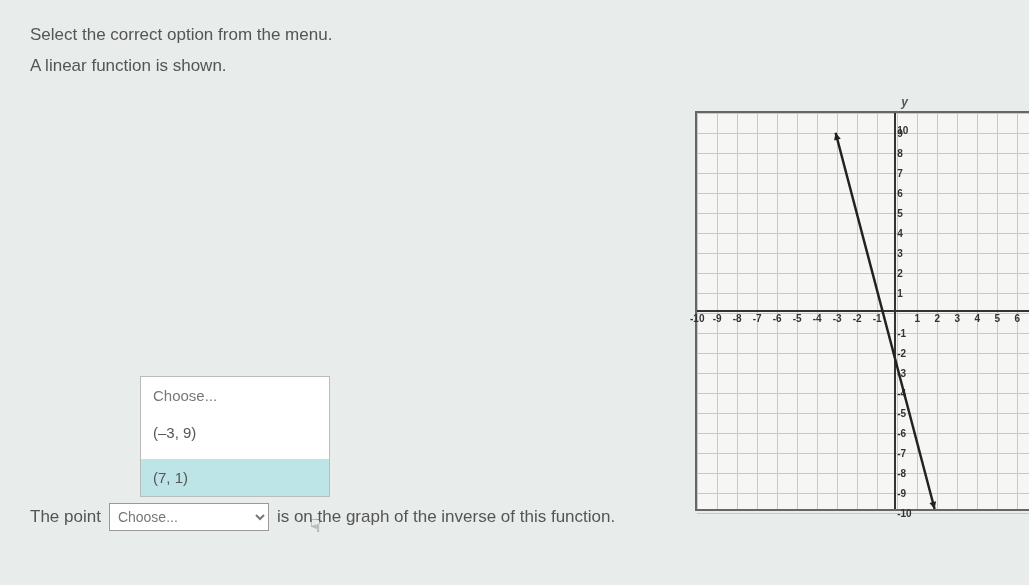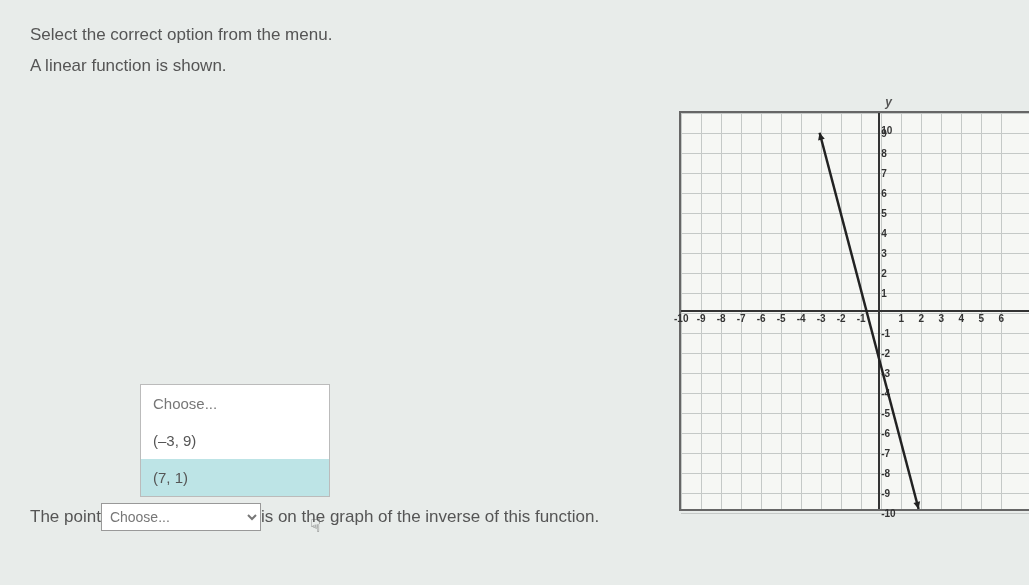--- a/index.html
+++ b/index.html
@@ -38,26 +38,28 @@
   }
   .dropdown-open .opt {
     padding: 10px 12px;
     cursor: default;
   }
   .dropdown-open .placeholder {
     color: #777;
   }
   .dropdown-open .highlight {
     background: #bde4e6;
+    margin-top: 8px;
   }
   .sentence {
     font-size: 17px;
     margin-top: 6px;
     display: flex;
     align-items: center;
+    gap: 8px;
     flex-wrap: nowrap;
   }
   .sel {
     border: 1px solid #999;
     background: #fff;
     height: 28px;
     width: 160px;
     font-size: 14px;
     color: #777;
     padding: 2px 4px;

